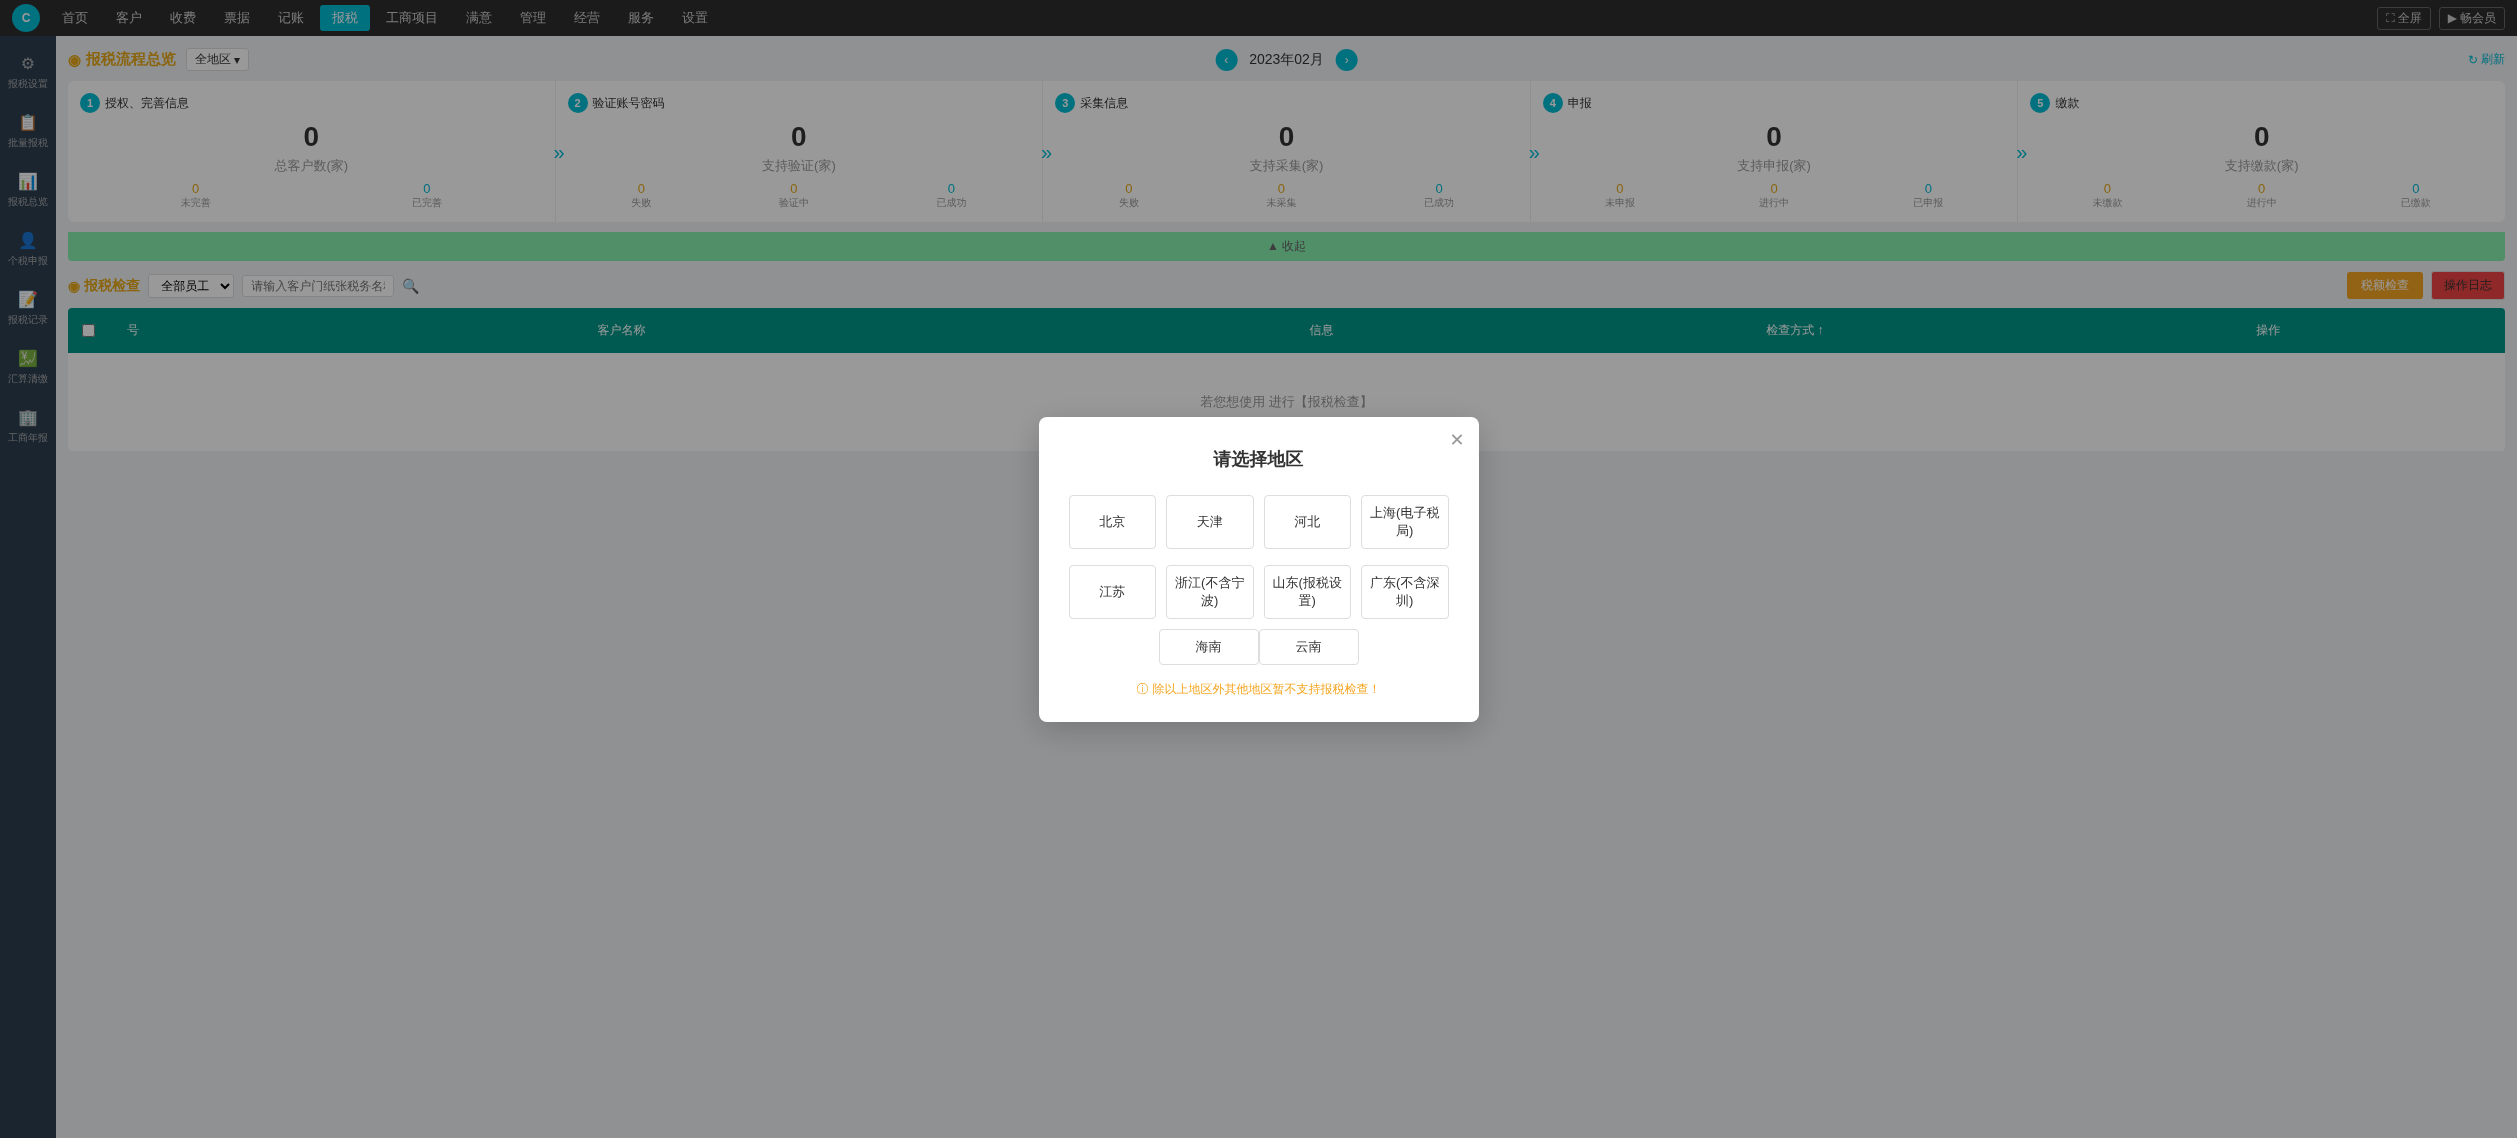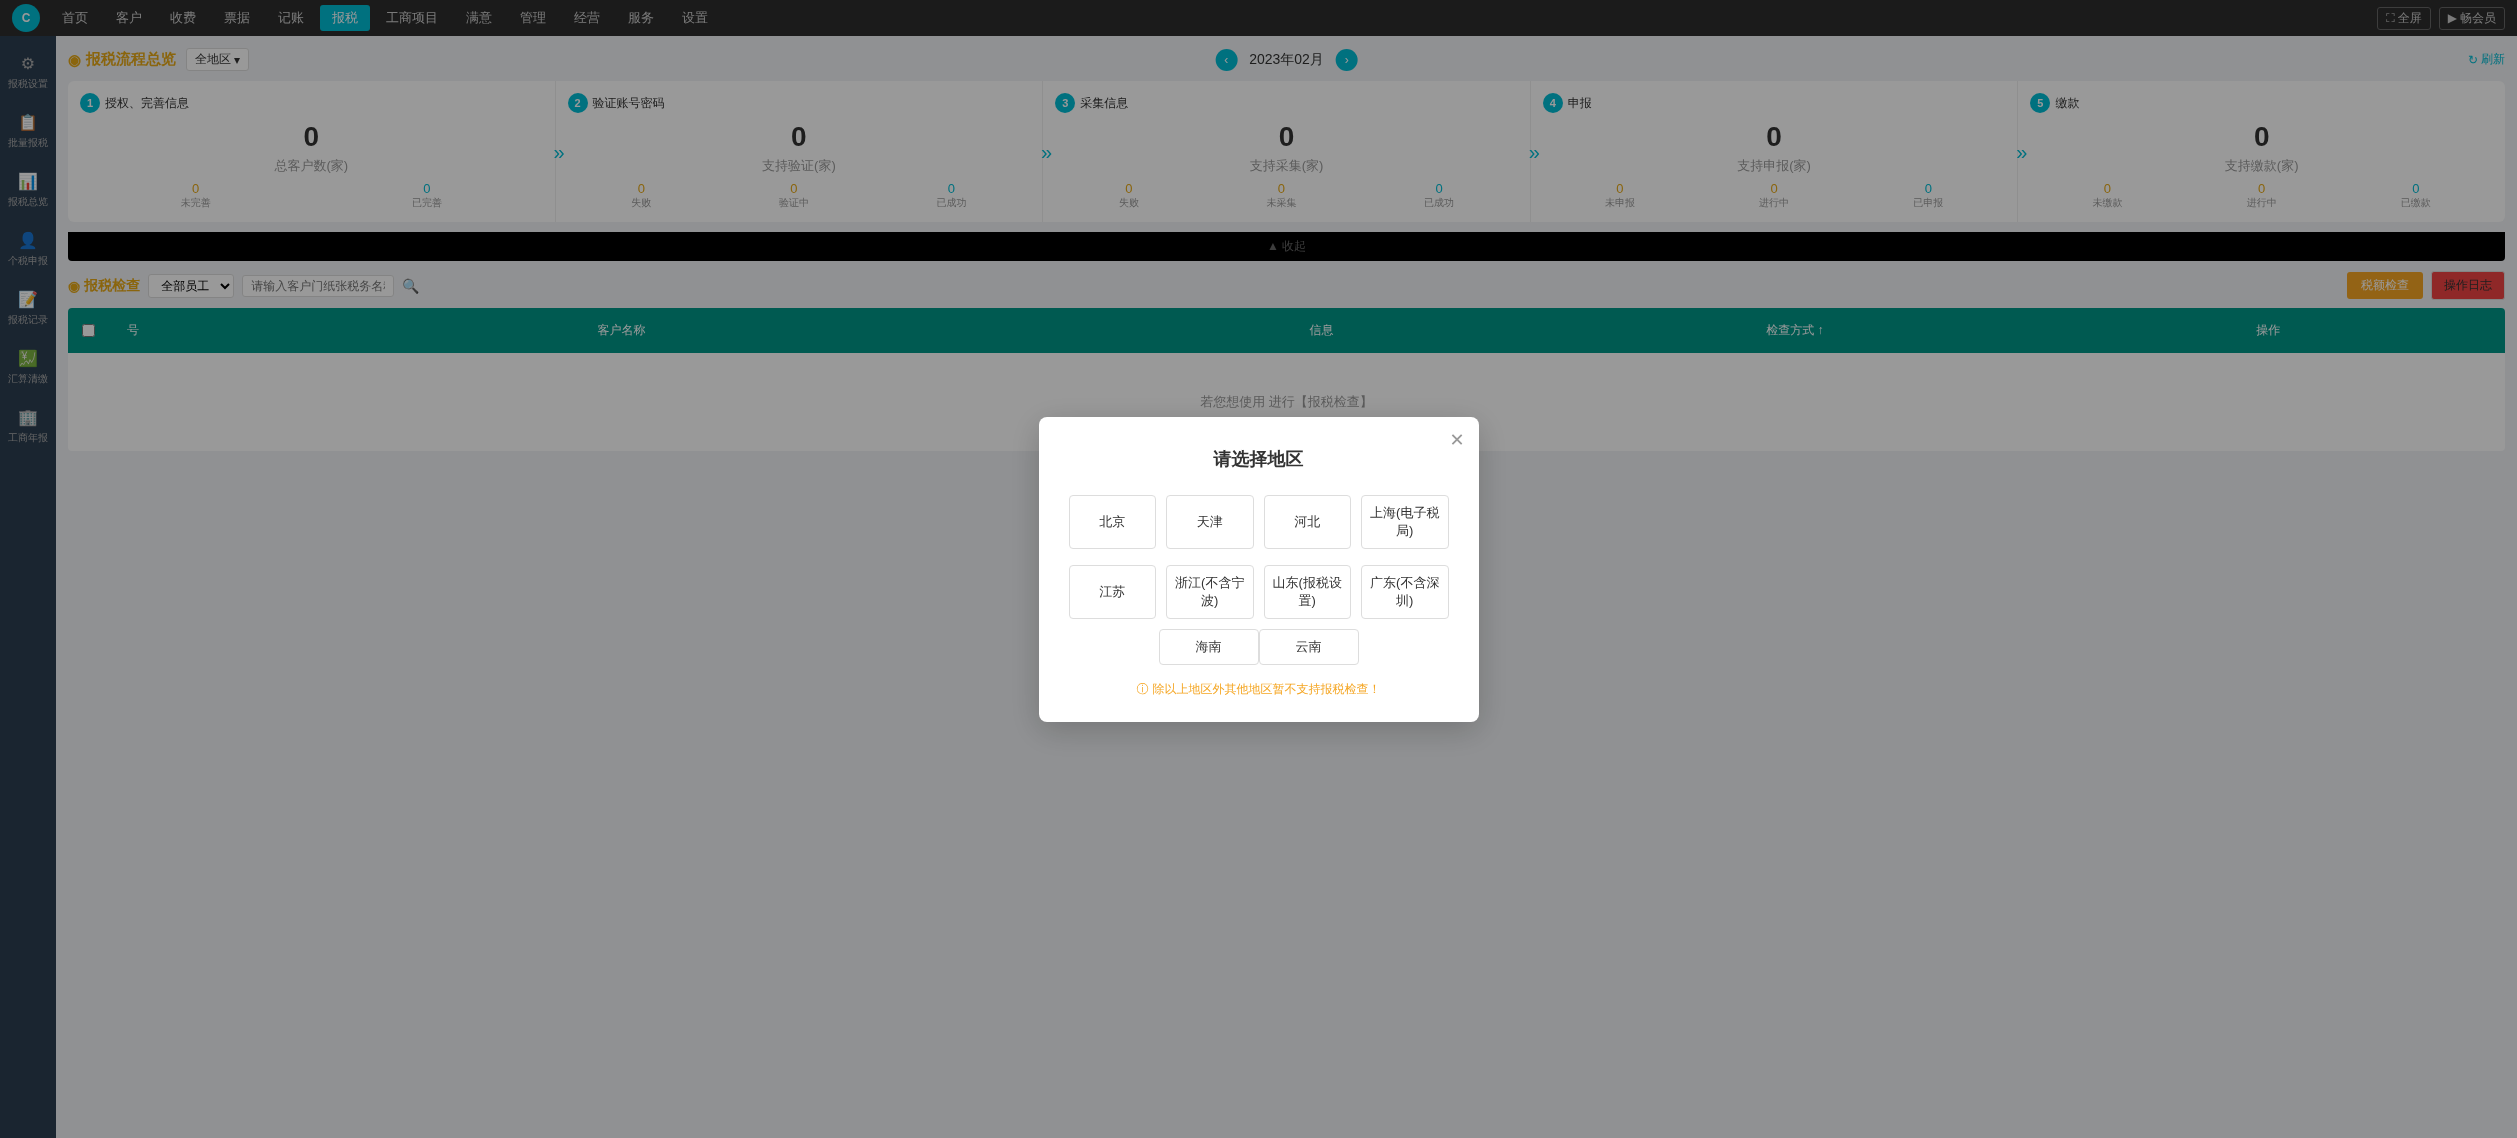--- a/index.html
+++ b/index.html
@@ -152,21 +152,21 @@
     .flow-sub-num .num { color: #e6a817; font-size: 13px; }
     .flow-sub-num .num.success { color: #00bcd4; }
     .flow-sub-num .label { color: #999; font-size: 10px; }
     .flow-arrow {
       position: absolute; right: -12px; top: 50%; transform: translateY(-50%);
       color: #00bcd4; font-size: 18px; z-index: 1;
     }
 
     
     .collapse-bar {
-      text-align: center; background: #000000; padding: 6px;
+      text-align: center; background: #86efac; padding: 6px;
       border-radius: 0 0 4px 4px; margin-bottom: 10px;
       cursor: pointer; color: #666; font-size: 12px;
     }
 
     
     .tax-check-header {
       display: flex; align-items: center; gap: 8px; margin-bottom: 8px;
     }
     .section-title {
       font-size: 14px; font-weight: bold; color: #e6a817;

